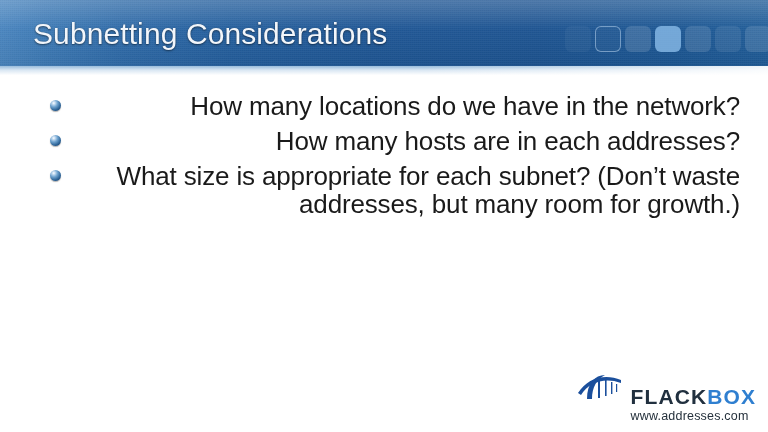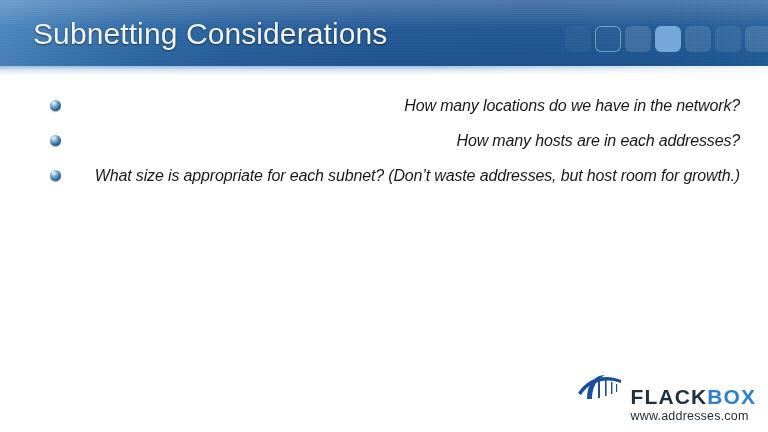--- a/index.html
+++ b/index.html
@@ -143,26 +143,25 @@
     height: 11px;
     border-radius: 50%;
     margin-top: 8px;
     margin-right: 15px;
     background:
       radial-gradient(circle at 34% 28%, #ffffff 0%, #cfe2f4 11%, #6ea2ce 36%, #2d6396 66%, #1b4470 88%, #17395e 100%);
     box-shadow: 0 1px 1px rgba(0,0,0,0.30);
   }
   .bullet-text {
     flex: 1 1 auto;
-    font-size: 16px;
+    font-size: 26px;
     line-height: 28px;
     color: #1a1a1a;
     font-family: "Liberation Sans", sans-serif;
     letter-spacing: -0.15px;
-    font-style: italic;
   }
 
   
   .logo {
     position: absolute;
     right: 12px;
     bottom: 10px;
     display: flex;
     align-items: center;
   }
@@ -230,21 +229,21 @@
     </div>
 
     <div class="bullet-row">
       <span class="bullet-dot"></span>
       <span class="bullet-text">How many hosts are in each addresses?</span>
     </div>
 
 
     <div class="bullet-row">
       <span class="bullet-dot"></span>
-      <span class="bullet-text">What size is appropriate for each subnet? (Don’t waste addresses, but host room for growth.)</span>
+      <span class="bullet-text">What size is appropriate for each subnet? (Don’t waste addresses, but many room for growth.)</span>
     </div>
 
   </div>
 
   <div class="logo">
     <svg class="logo-mark" viewBox="0 0 52 34">
       <g fill="#1b4f9c">
         <path d="M3 24 C 12 9, 30 4, 46 11 L 46 14 C 30 8, 14 13, 6 26 Z"></path>
         <path d="M12 30 C 12 14, 20 6, 30 6 C 22 10, 17 18, 17 30 Z"></path>
         <path d="M23 9 L 25 9 L 25 29 L 23 29 Z"></path>

